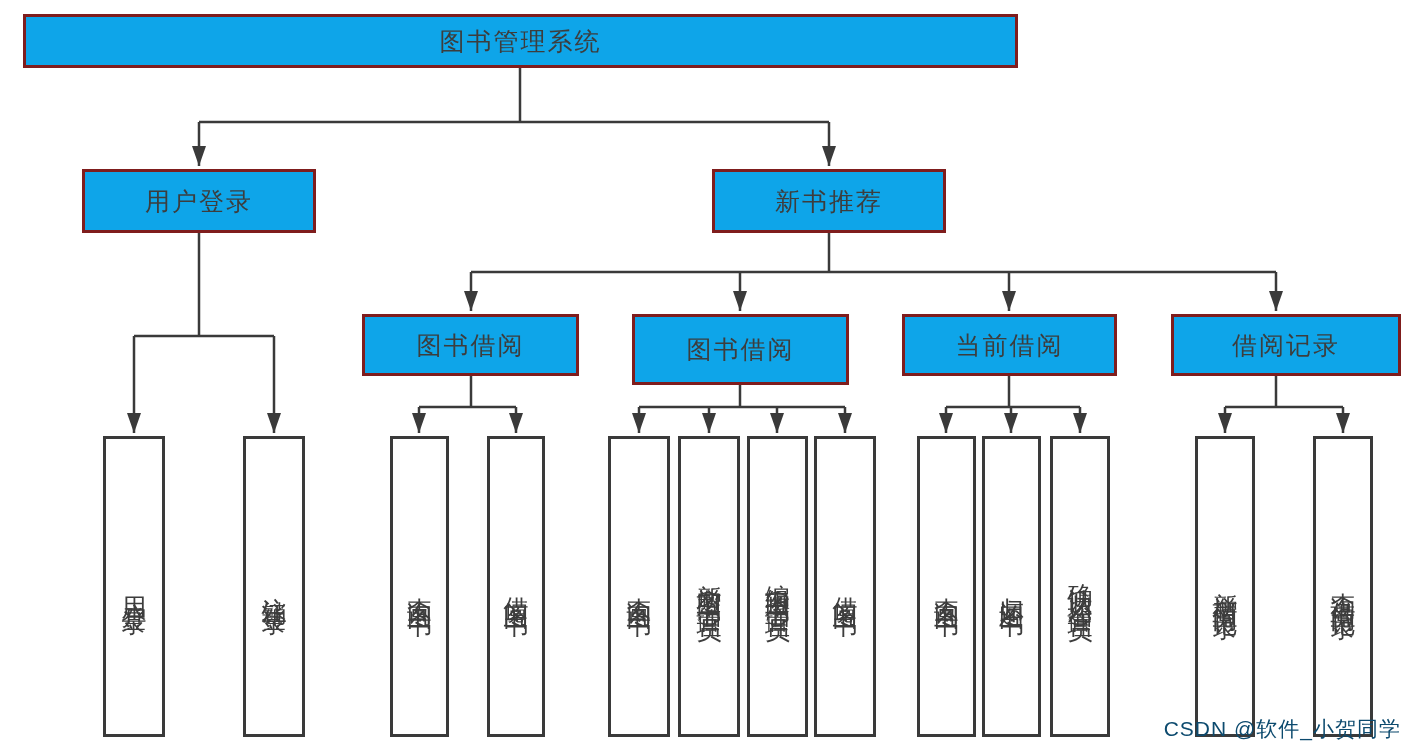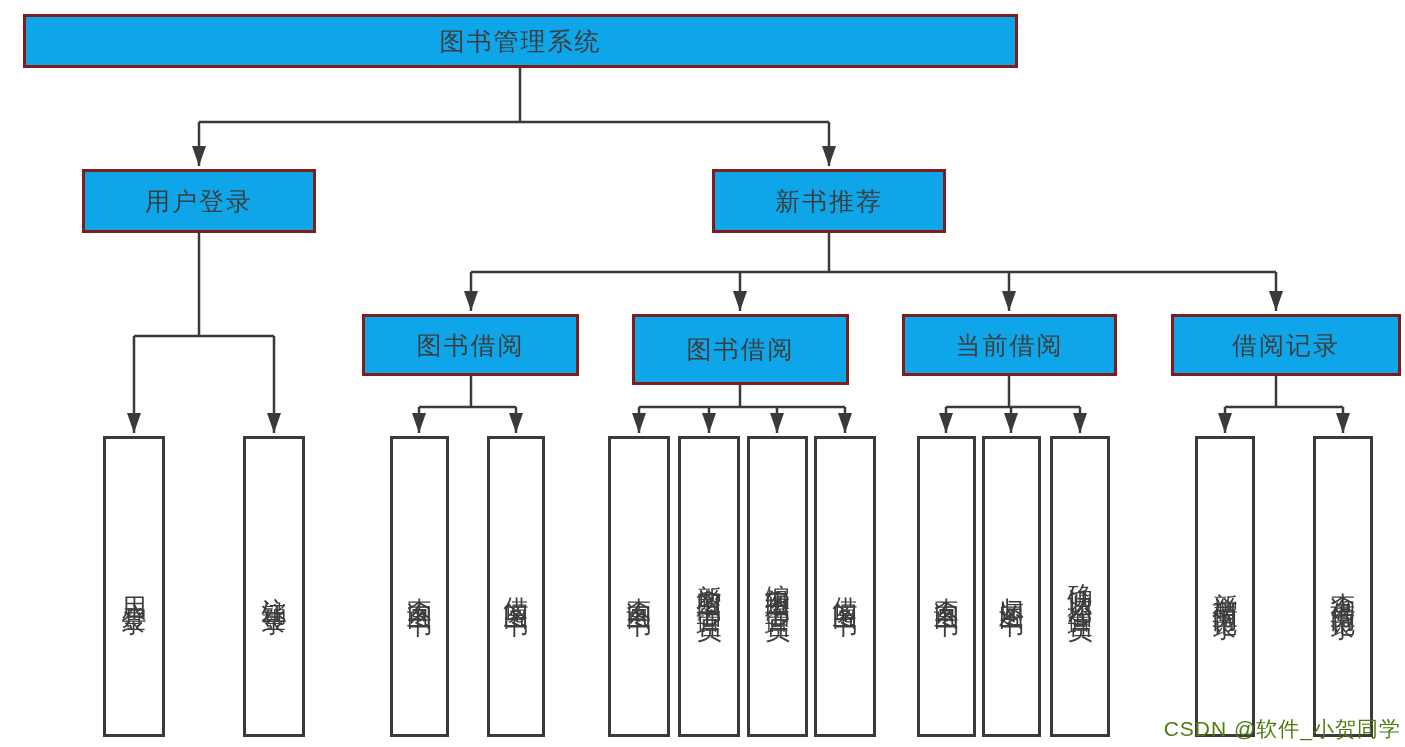--- a/index.html
+++ b/index.html
@@ -19,21 +19,21 @@
     position:absolute;box-sizing:border-box;background:#ffffff;
     border:3px solid #3a3a3a;display:flex;align-items:center;justify-content:center;
     z-index:2;
   }
   .leaf span{
     writing-mode:vertical-lr;text-orientation:mixed;
     font-size:25px;letter-spacing:5px;line-height:1;
   }
   .watermark{
     position:absolute;right:4px;top:715px;z-index:3;
-    font-size:21px;color:#4d7c0f;letter-spacing:1px;white-space:nowrap;
+    font-size:21px;color:#0c4a6e;letter-spacing:1px;white-space:nowrap;
   }
 </style>
 </head>
 <body>
 
 <div class="stage">
 
   <svg class="wires" width="1405" height="747" viewBox="0 0 1405 747">
     <defs>
       <marker id="arrow" markerUnits="userSpaceOnUse" markerWidth="24" markerHeight="18" refX="21" refY="9" orient="auto">

